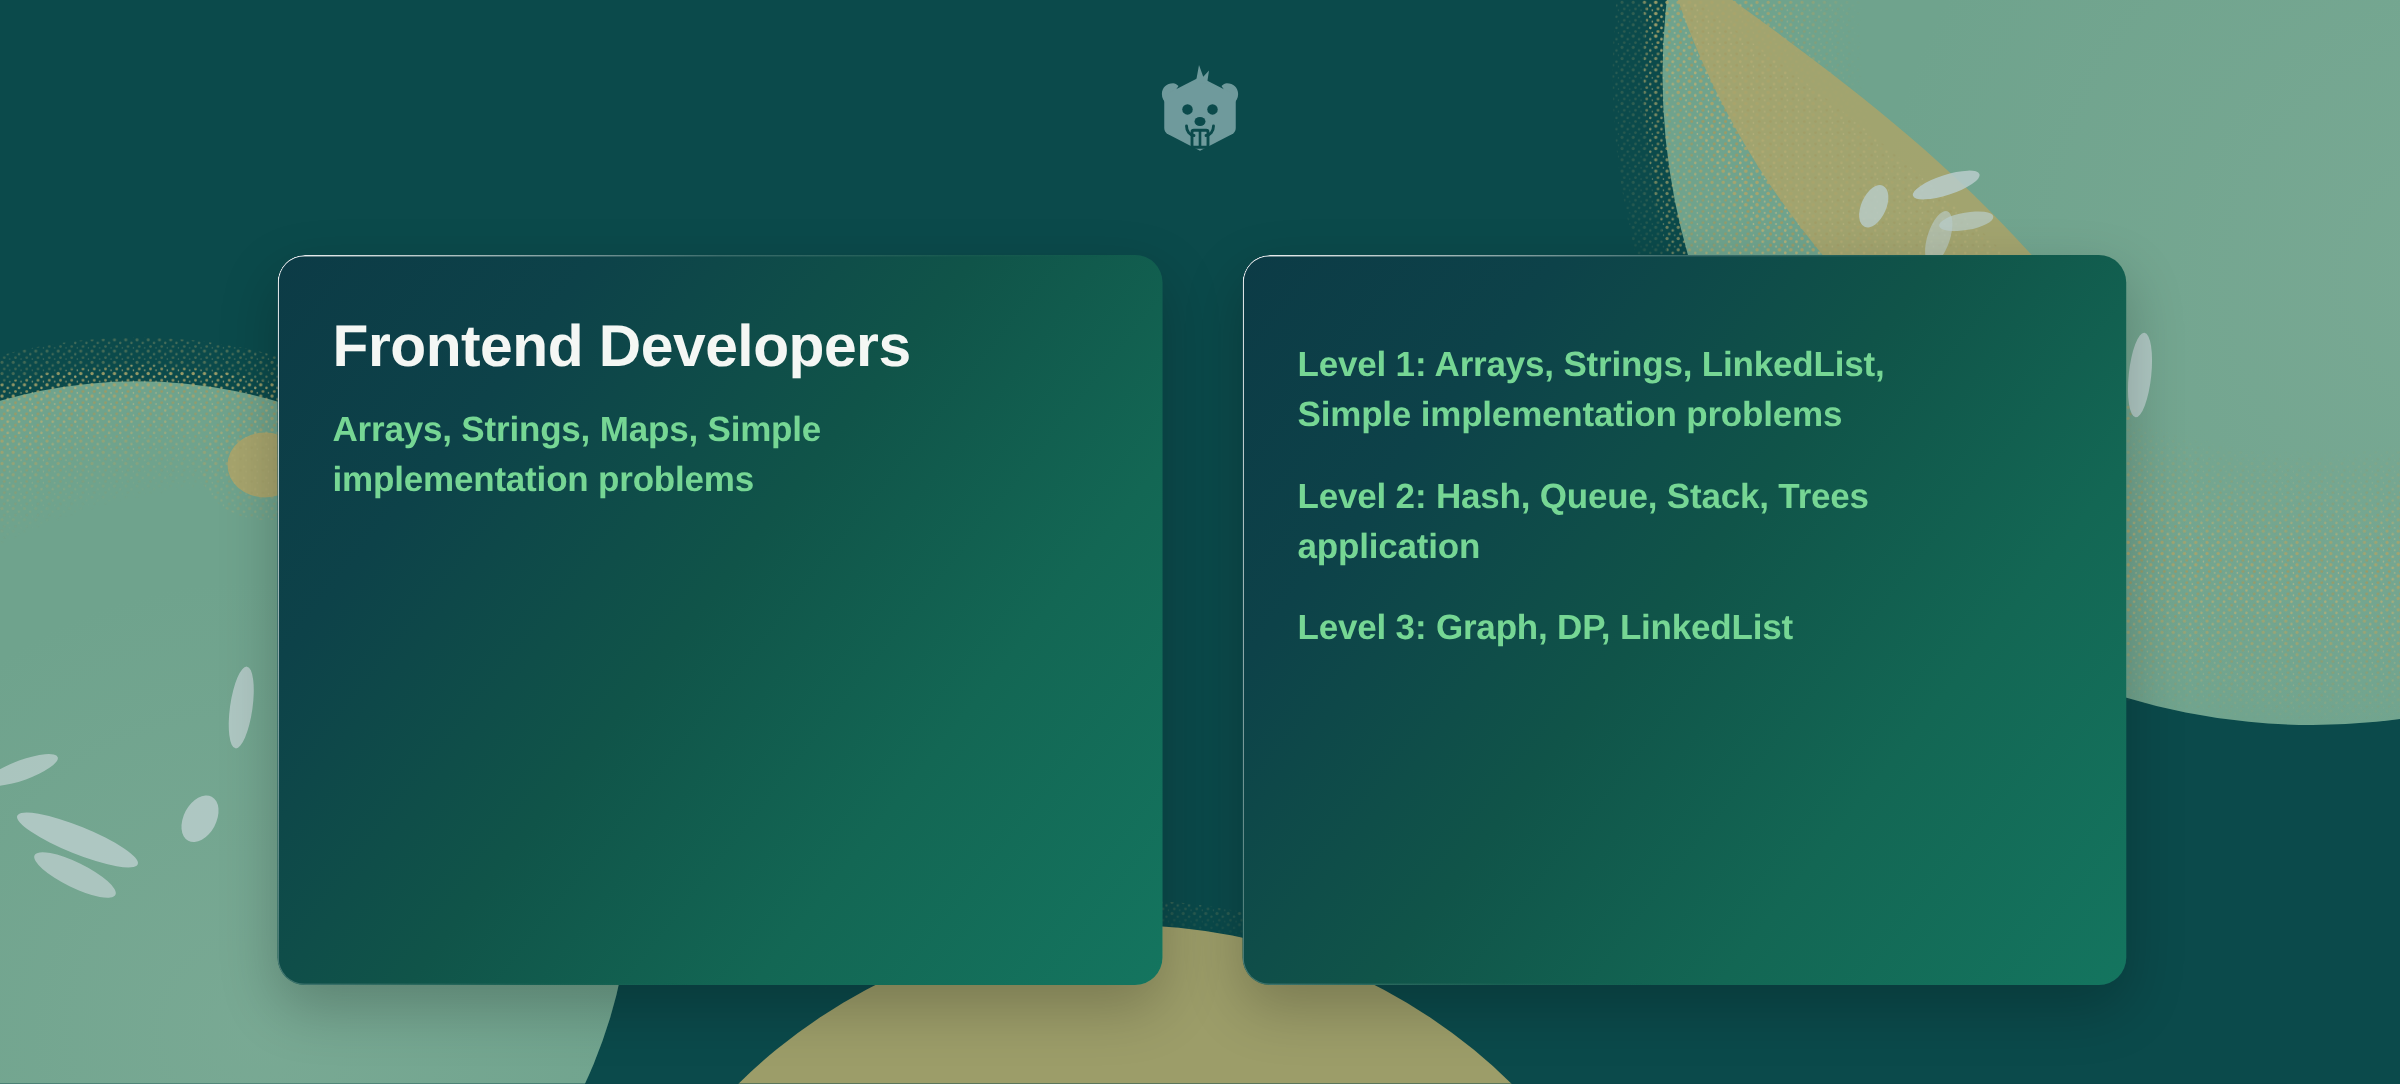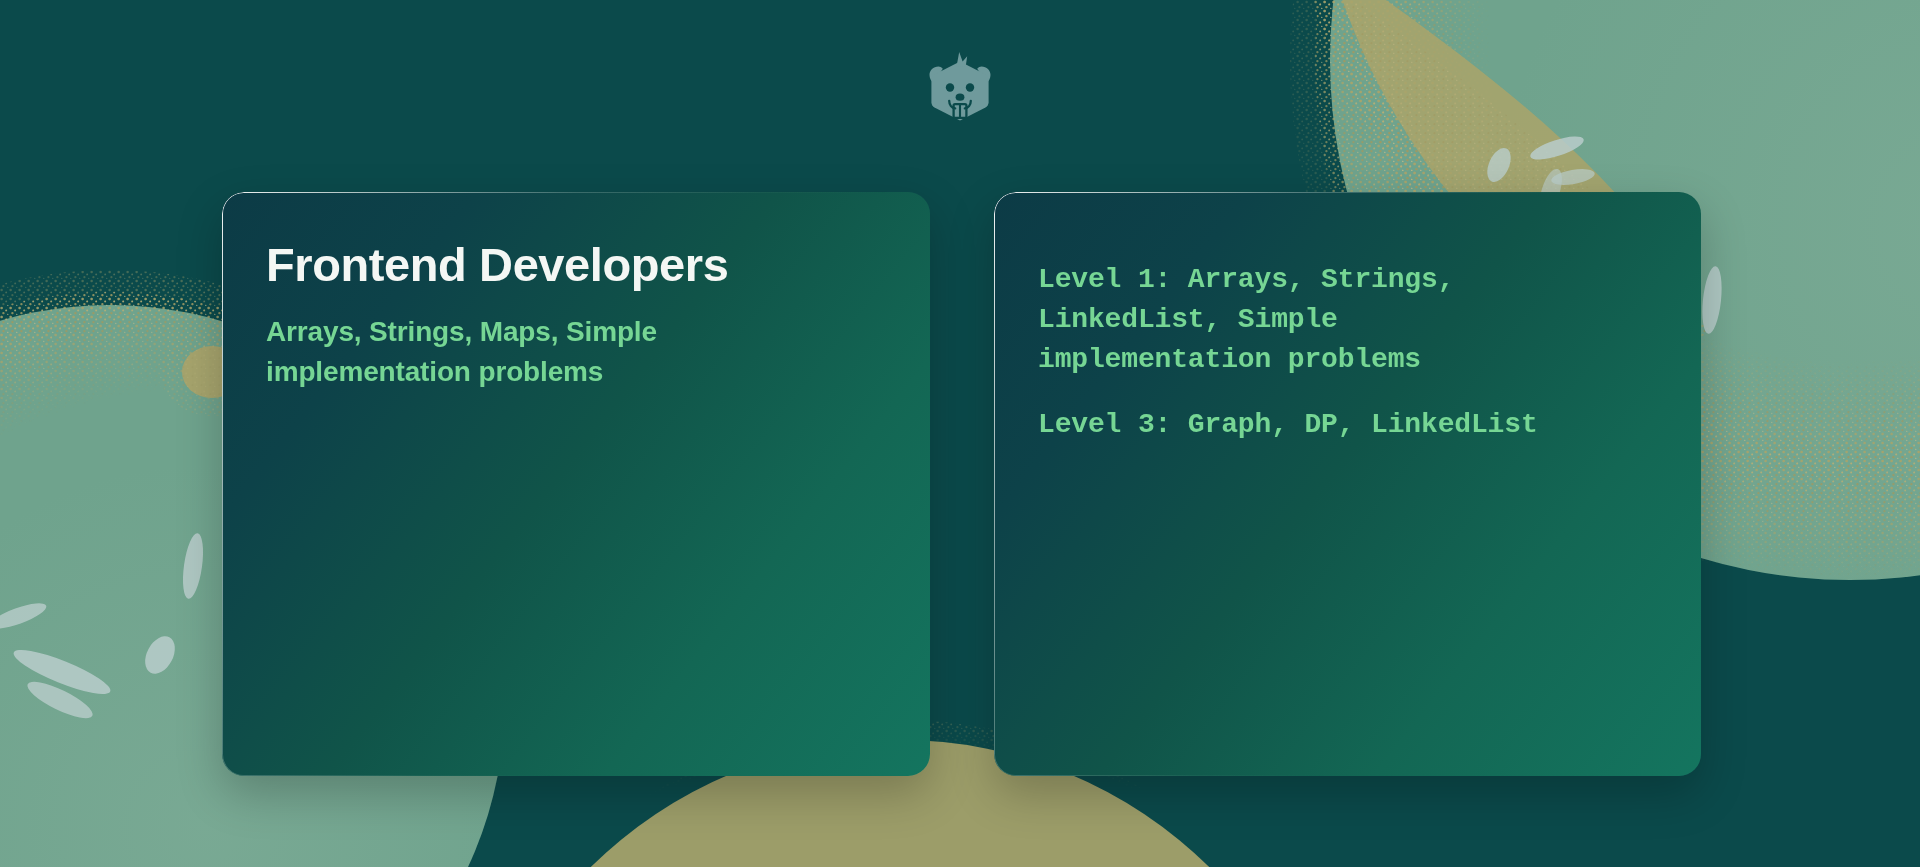--- a/index.html
+++ b/index.html
@@ -28,21 +28,21 @@
     left:50%; top:52px;
     transform:translateX(-50%);
     width:74px; height:78px;
     z-index:5;
   }
   .logo svg { width:100%; height:100%; display:block; }
 
   
   .cards {
     position:absolute;
-    left:222px; top:192px;
+    left:222px; top:204px;
     width:1612px; height:584px;
     display:flex;
     gap:64px;
     z-index:4;
   }
 
   .card {
     position:relative;
     border-radius:22px;
     background:
@@ -93,21 +93,21 @@
     color:#76d694;
     font-size:28px;
     line-height:1.43;
     font-weight:600;
     letter-spacing:-0.15px;
     max-width:520px;
     margin-top:20px;
   }
   .card-line + .card-line { margin-top:25px; }
 
-  .card-backend .card-line { max-width:500px;font-family:Liberation Mono, monospace; }
+  .card-backend .card-line { max-width:500px; }
 </style>
 </head>
 <body>
 
 <div class="stage">
 
   <div class="bg-layer">
     <svg viewBox="0 0 1920 867" xmlns="http://www.w3.org/2000/svg" aria-hidden="true">
       <defs>
 
@@ -232,19 +232,20 @@
     <div class="card card-frontend">
       <div class="card-title">Frontend Developers</div>
       <div class="card-lines">
         <div class="card-line">Arrays, Strings, Maps, Simple implementation problems</div>
       </div>
     </div>
 
     <div class="card card-backend">
       <div class="card-lines">
         <div class="card-line">Level 1: Arrays, Strings, LinkedList, Simple implementation problems</div>
+        <div class="card-line">Level 2: Hash, Queue, Stack, Trees application</div>
         <div class="card-line">Level 3: Graph, DP, LinkedList</div>
       </div>
     </div>
 
   </div>
 
 </div>
 
 </body></html>

